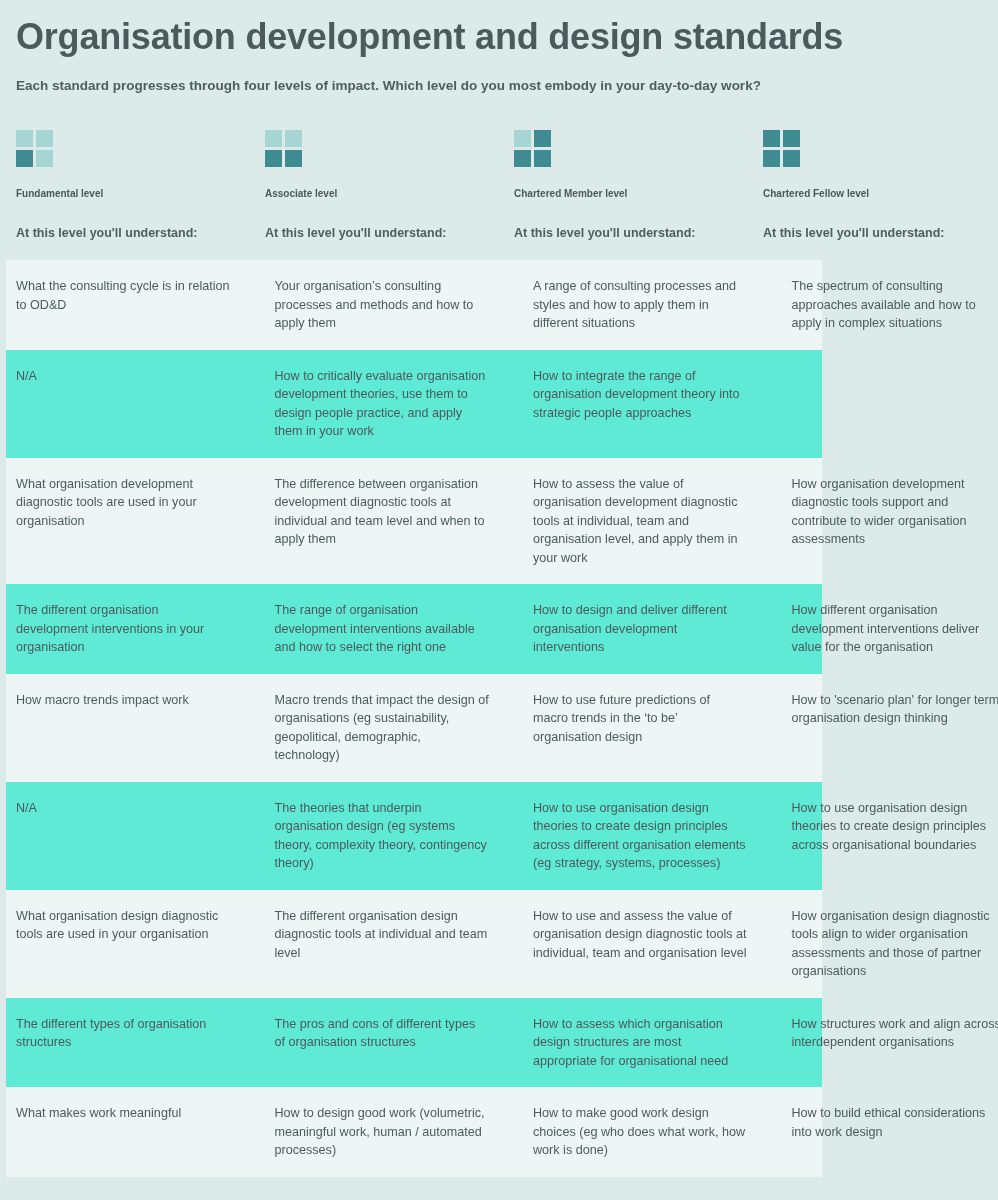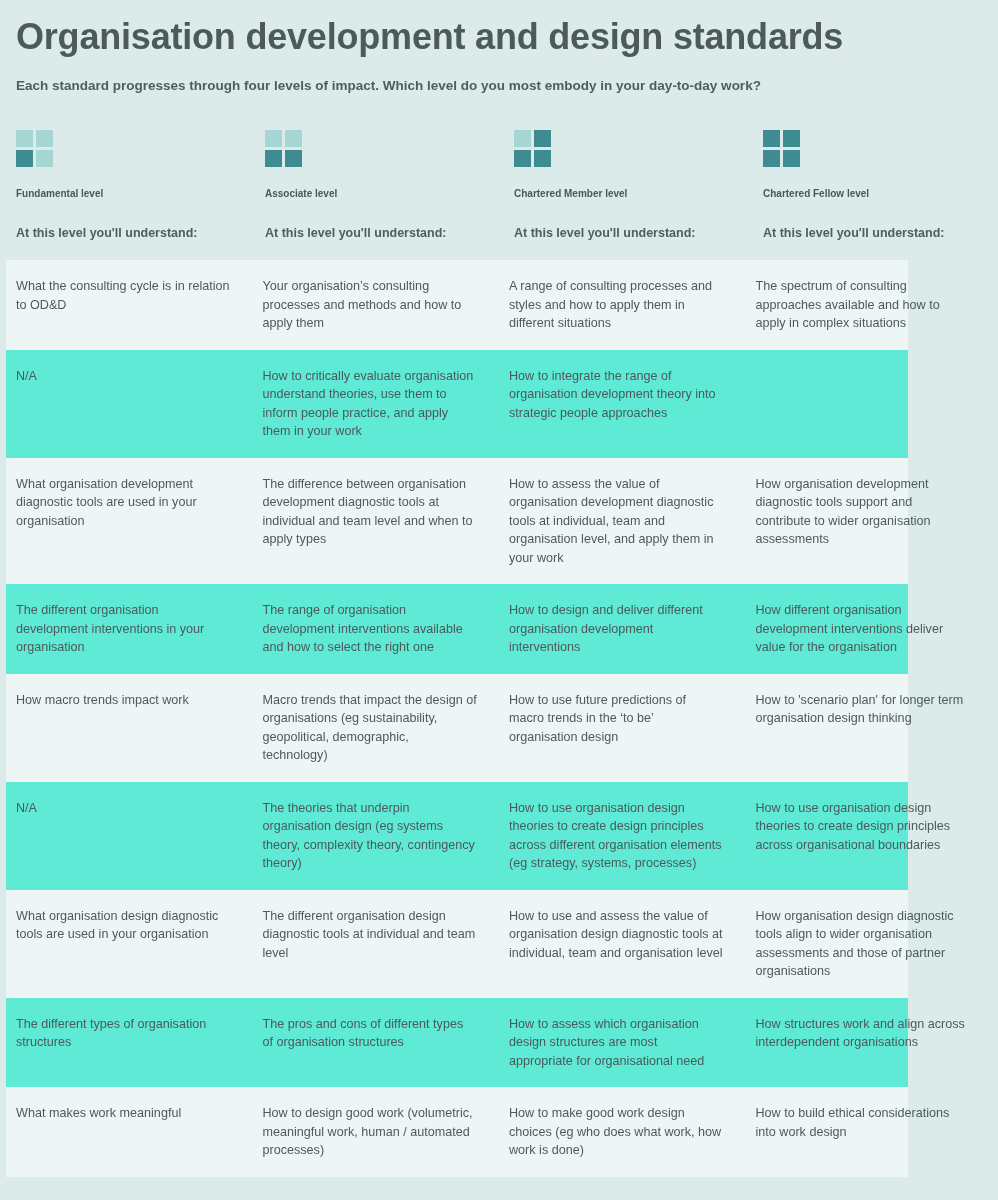--- a/index.html
+++ b/index.html
@@ -92,21 +92,22 @@
   }
   .head-spacer { height: 18px; }
 
   
   .grid {
     margin: 0 6px 0 6px;
     width: 986px;
   }
   .grid-row {
     display: flex;
-    width: 902px;
+    width: 816px;
+    gap: 12px;
   }
   .row-a { background: #eef6f5; }
   .row-b { background: #5eead4; }
   .grid-cell {
     width: 246.5px;
     flex: 0 0 246.5px;
     padding: 17px 22px 17px 10px;
     font-size: 12.6px;
     line-height: 18.5px;
     color: #4c5a5c;
@@ -181,26 +182,26 @@
 
   <div class="grid" id="grid">
       <div class="grid-row row-a">
         <div class="grid-cell first">What the consulting cycle is in relation to OD&amp;D</div>
         <div class="grid-cell">Your organisation’s consulting processes and methods and how to apply them</div>
         <div class="grid-cell">A range of consulting processes and styles and how to apply them in different situations</div>
         <div class="grid-cell">The spectrum of consulting approaches available and how to apply in complex situations</div>
       </div>
       <div class="grid-row row-b">
         <div class="grid-cell first">N/A</div>
-        <div class="grid-cell">How to critically evaluate organisation understand theories, use them to inform people practice, and apply them in your work</div>
+        <div class="grid-cell">How to critically evaluate organisation development theories, use them to design people practice, and apply them in your work</div>
         <div class="grid-cell">How to integrate the range of organisation development theory into strategic people approaches</div>
       </div>
       <div class="grid-row row-a">
         <div class="grid-cell first">What organisation development diagnostic tools are used in your organisation</div>
-        <div class="grid-cell">The difference between organisation development diagnostic tools at individual and team level and when to apply types</div>
+        <div class="grid-cell">The difference between organisation development diagnostic tools at individual and team level and when to apply them</div>
         <div class="grid-cell">How to assess the value of organisation development diagnostic tools at individual, team and organisation level, and apply them in your work</div>
         <div class="grid-cell">How organisation development diagnostic tools support and contribute to wider organisation assessments</div>
       </div>
       <div class="grid-row row-b">
         <div class="grid-cell first">The different organisation development interventions in your organisation</div>
         <div class="grid-cell">The range of organisation development interventions available and how to select the right one</div>
         <div class="grid-cell">How to design and deliver different organisation development interventions</div>
         <div class="grid-cell">How different organisation development interventions deliver value for the organisation</div>
       </div>
       <div class="grid-row row-a">

